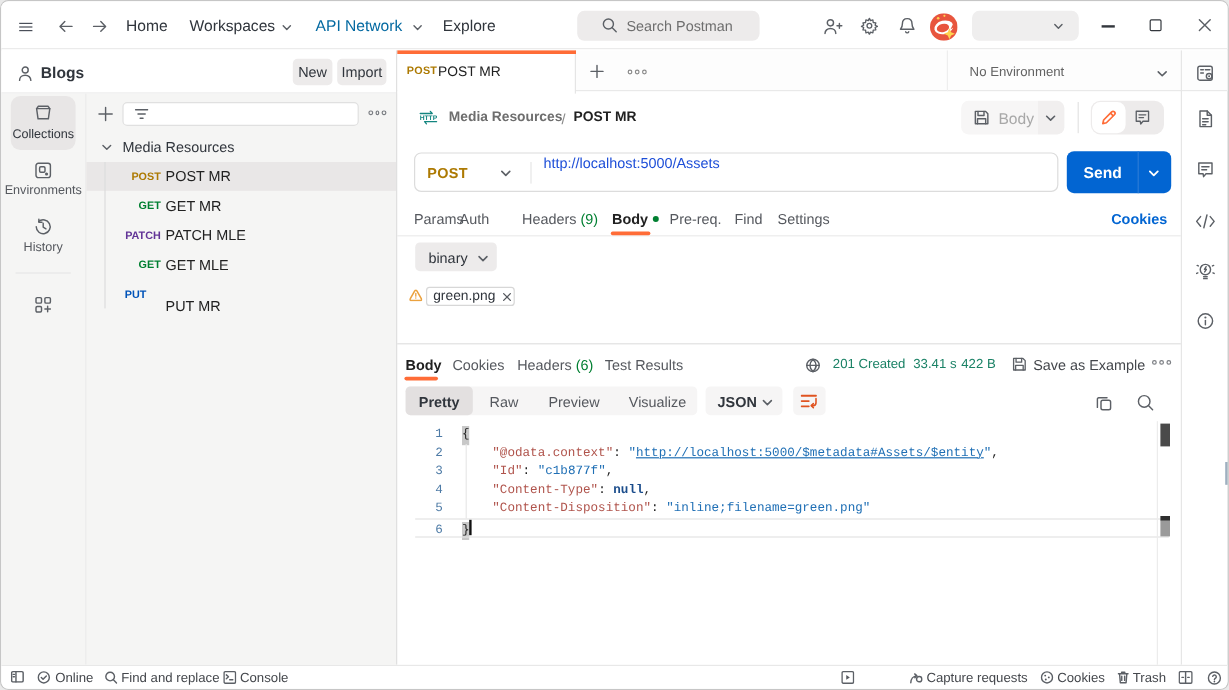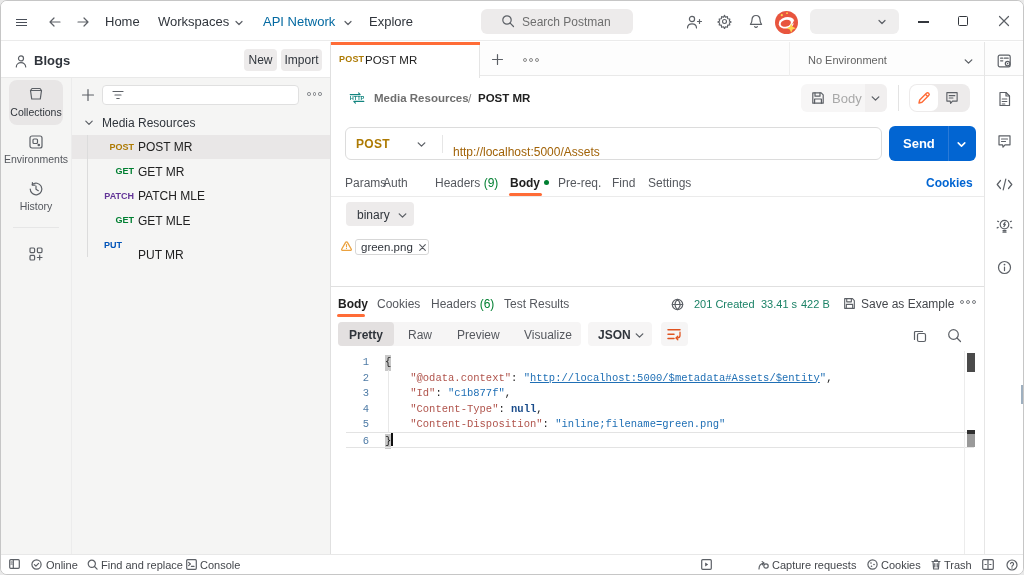--- a/index.html
+++ b/index.html
@@ -221,21 +221,21 @@
       <path class="ic" d="M2 1.8h11v9H8l-2 2.4-0.4-2.4H2z" stroke="#76797e"></path>
       <path class="ic" d="M4.5 5h6M4.5 7.5h4" stroke="#76797e"></path>
     </svg>
 
 <div class="abs" style="left:344px;top:126px;width:537px;height:33px;border:1px solid #dcdcdc;border-radius:6px;background:#fff;"></div>
 <div class="abs" style="left:355px;top:136px;font-size:12px;font-weight:700;color:#ad7a03;letter-spacing:.3px;">POST</div>
 <svg class="abs" style="left:415px;top:138px;" width="11" height="11" viewBox="0 0 10 10">
       <path class="ic" d="M2 3.5l3 3 3-3" stroke="#56595f"></path>
     </svg>
 <div class="abs" style="left:441px;top:134px;width:1px;height:18px;background:#e6e6e6;"></div>
-<div class="abs" style="left:452px;top:144px;font-size:12px;color:#a16207;">http://localhost:5000/Assets</div>
+<div class="abs" style="left:452px;top:128px;font-size:12px;color:#1d4ed8;">http://localhost:5000/Assets</div>
 <div class="abs" style="left:888px;top:125px;width:87px;height:35px;background:#0265d2;border-radius:6px;"></div>
 <div class="abs" style="left:947px;top:125px;width:1px;height:35px;background:#2a7ad8;"></div>
 <div class="abs" style="left:902px;top:135px;font-size:13px;font-weight:700;color:#fff;">Send</div>
 <svg class="abs" style="left:955px;top:138px;" width="11" height="11" viewBox="0 0 10 10">
       <path d="M2 3.5l3 3 3-3" stroke="#fff" stroke-width="1.4" fill="none" stroke-linecap="round" stroke-linejoin="round"></path>
     </svg>
 
 <div class="abs" style="left:330px;top:195px;width:653px;height:1px;background:#ebebeb;"></div>
 <div class="abs" style="left:344px;top:175px;font-size:12px;color:#55585e;">Params</div>
 <div class="abs" style="left:382px;top:175px;font-size:12px;color:#55585e;">Auth</div>

